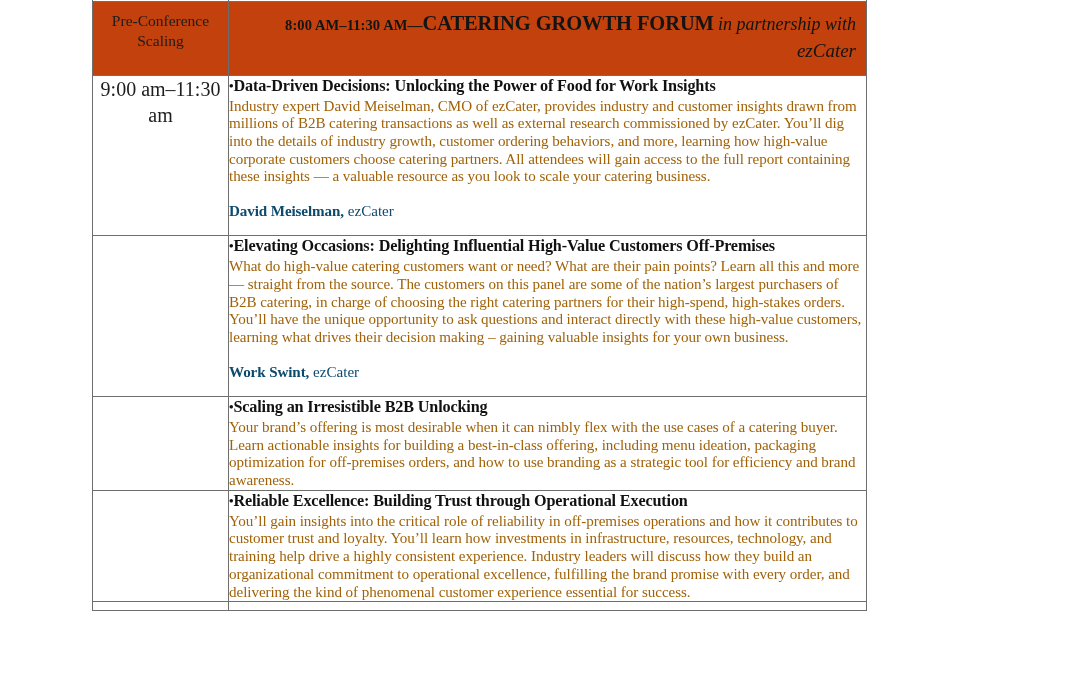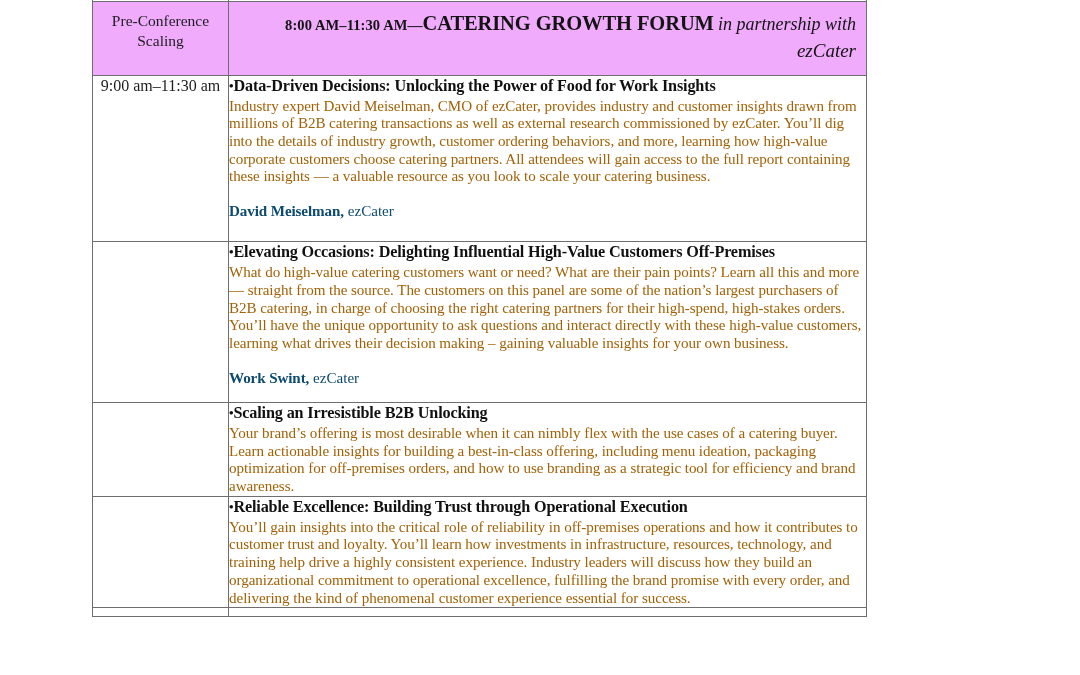--- a/index.html
+++ b/index.html
@@ -29,21 +29,21 @@
     vertical-align: top;
     padding: 0;
   }
   col.c-time { width: 136px; }
   col.c-body { width: 638px; }
 
   
   tr.sliver td { height: 9px; padding: 0; }
 
   
-  tr.highlight td { background: #f0abfc; }
+  tr.highlight td { background: #c2410c; }
   tr.highlight td.time-cell {
     text-align: center;
     padding: 9px 6px 6px 6px;
     font-size: 15.5px;
     line-height: 1.28;
     color: #1d1d1d;
   }
   tr.highlight td.body-cell {
     padding: 8px 10px 11px 11px;
     text-align: right;
@@ -71,21 +71,21 @@
   .forum-brand {
     font-style: italic;
     font-size: 19px;
     display: inline-block;
     margin-top: 1px;
   }
 
   
   td.time-cell {
     text-align: center;
-    font-size: 16px;
+    font-size: 20px;
     color: #1d1d1d;
     padding: 13px 4px 6px 4px;
     line-height: 1.3;
   }
   td.body-cell {
     padding: 5px 9px 8px 11px;
   }
   .sess-title {
     font-weight: bold;
     font-size: 16.2px;
@@ -106,21 +106,21 @@
   }
   .speaker {
     margin-top: 16px;
     font-size: 15.1px;
     color: #0c4a6e;
     line-height: 1.2;
   }
   .speaker .name { font-weight: bold; letter-spacing: -0.1px; }
   .speaker .org { font-weight: normal; }
 
-  .row-tall-1 td.body-cell { padding-bottom: 6px; }
+  .row-tall-1 td.body-cell { padding-bottom: 0; }
 </style>
 </head>
 <body>
 
 <div id="page">
 
   <table class="agenda">
     <colgroup>
       <col class="c-time">
       <col class="c-body">

